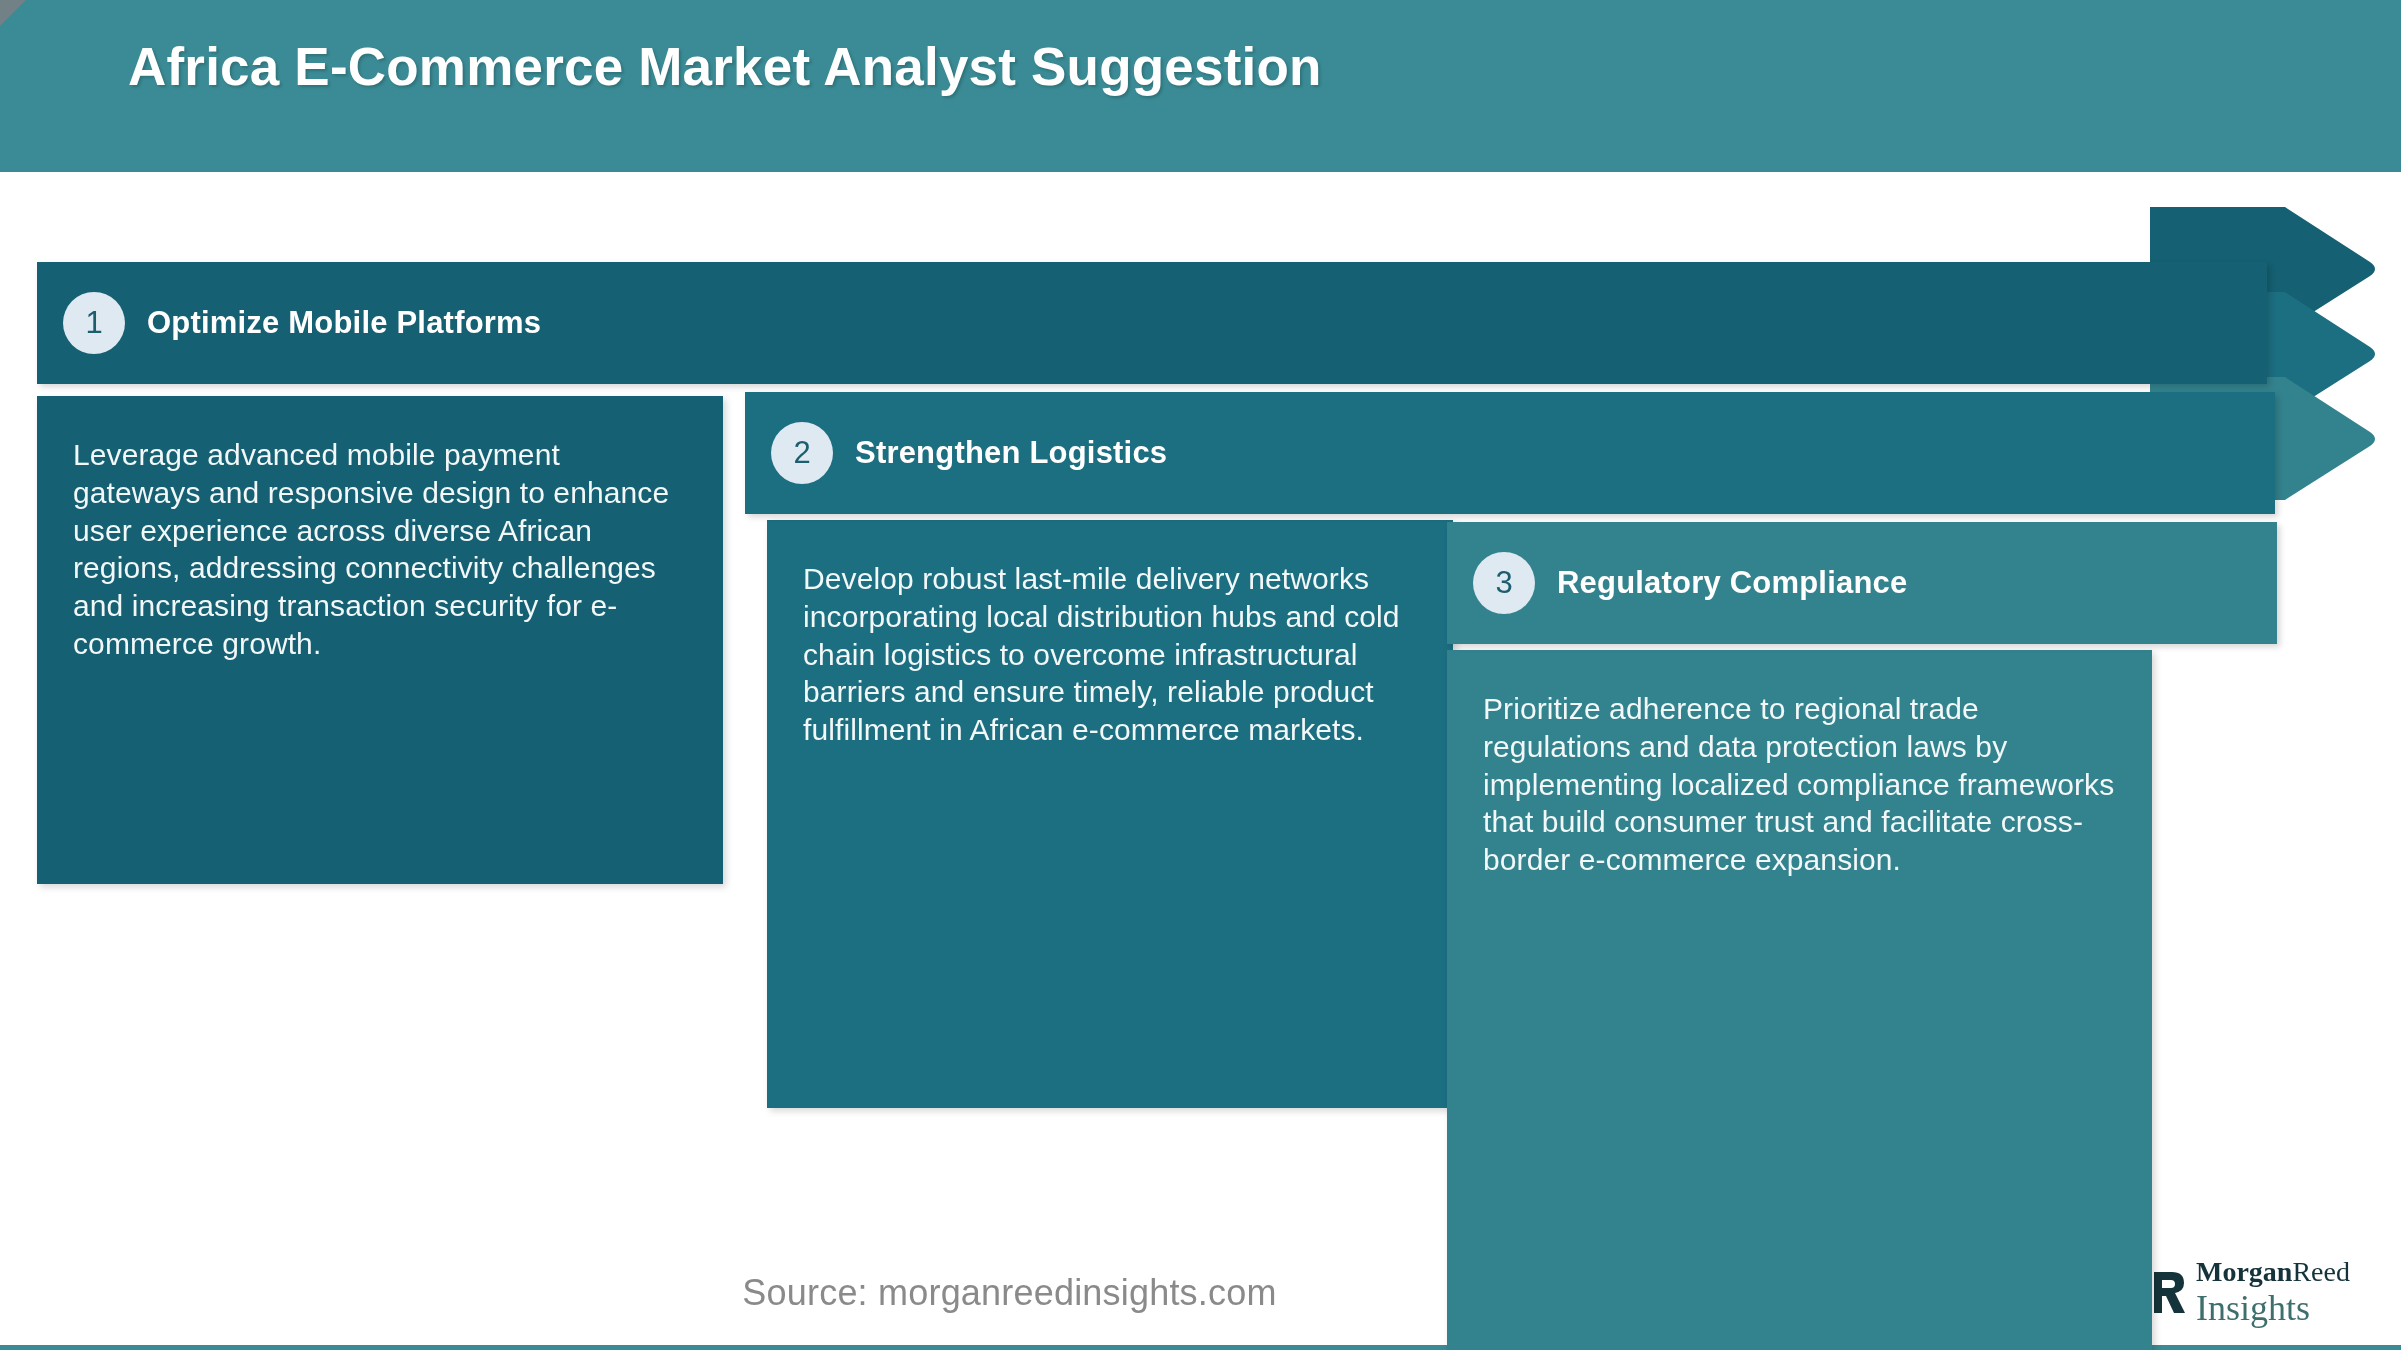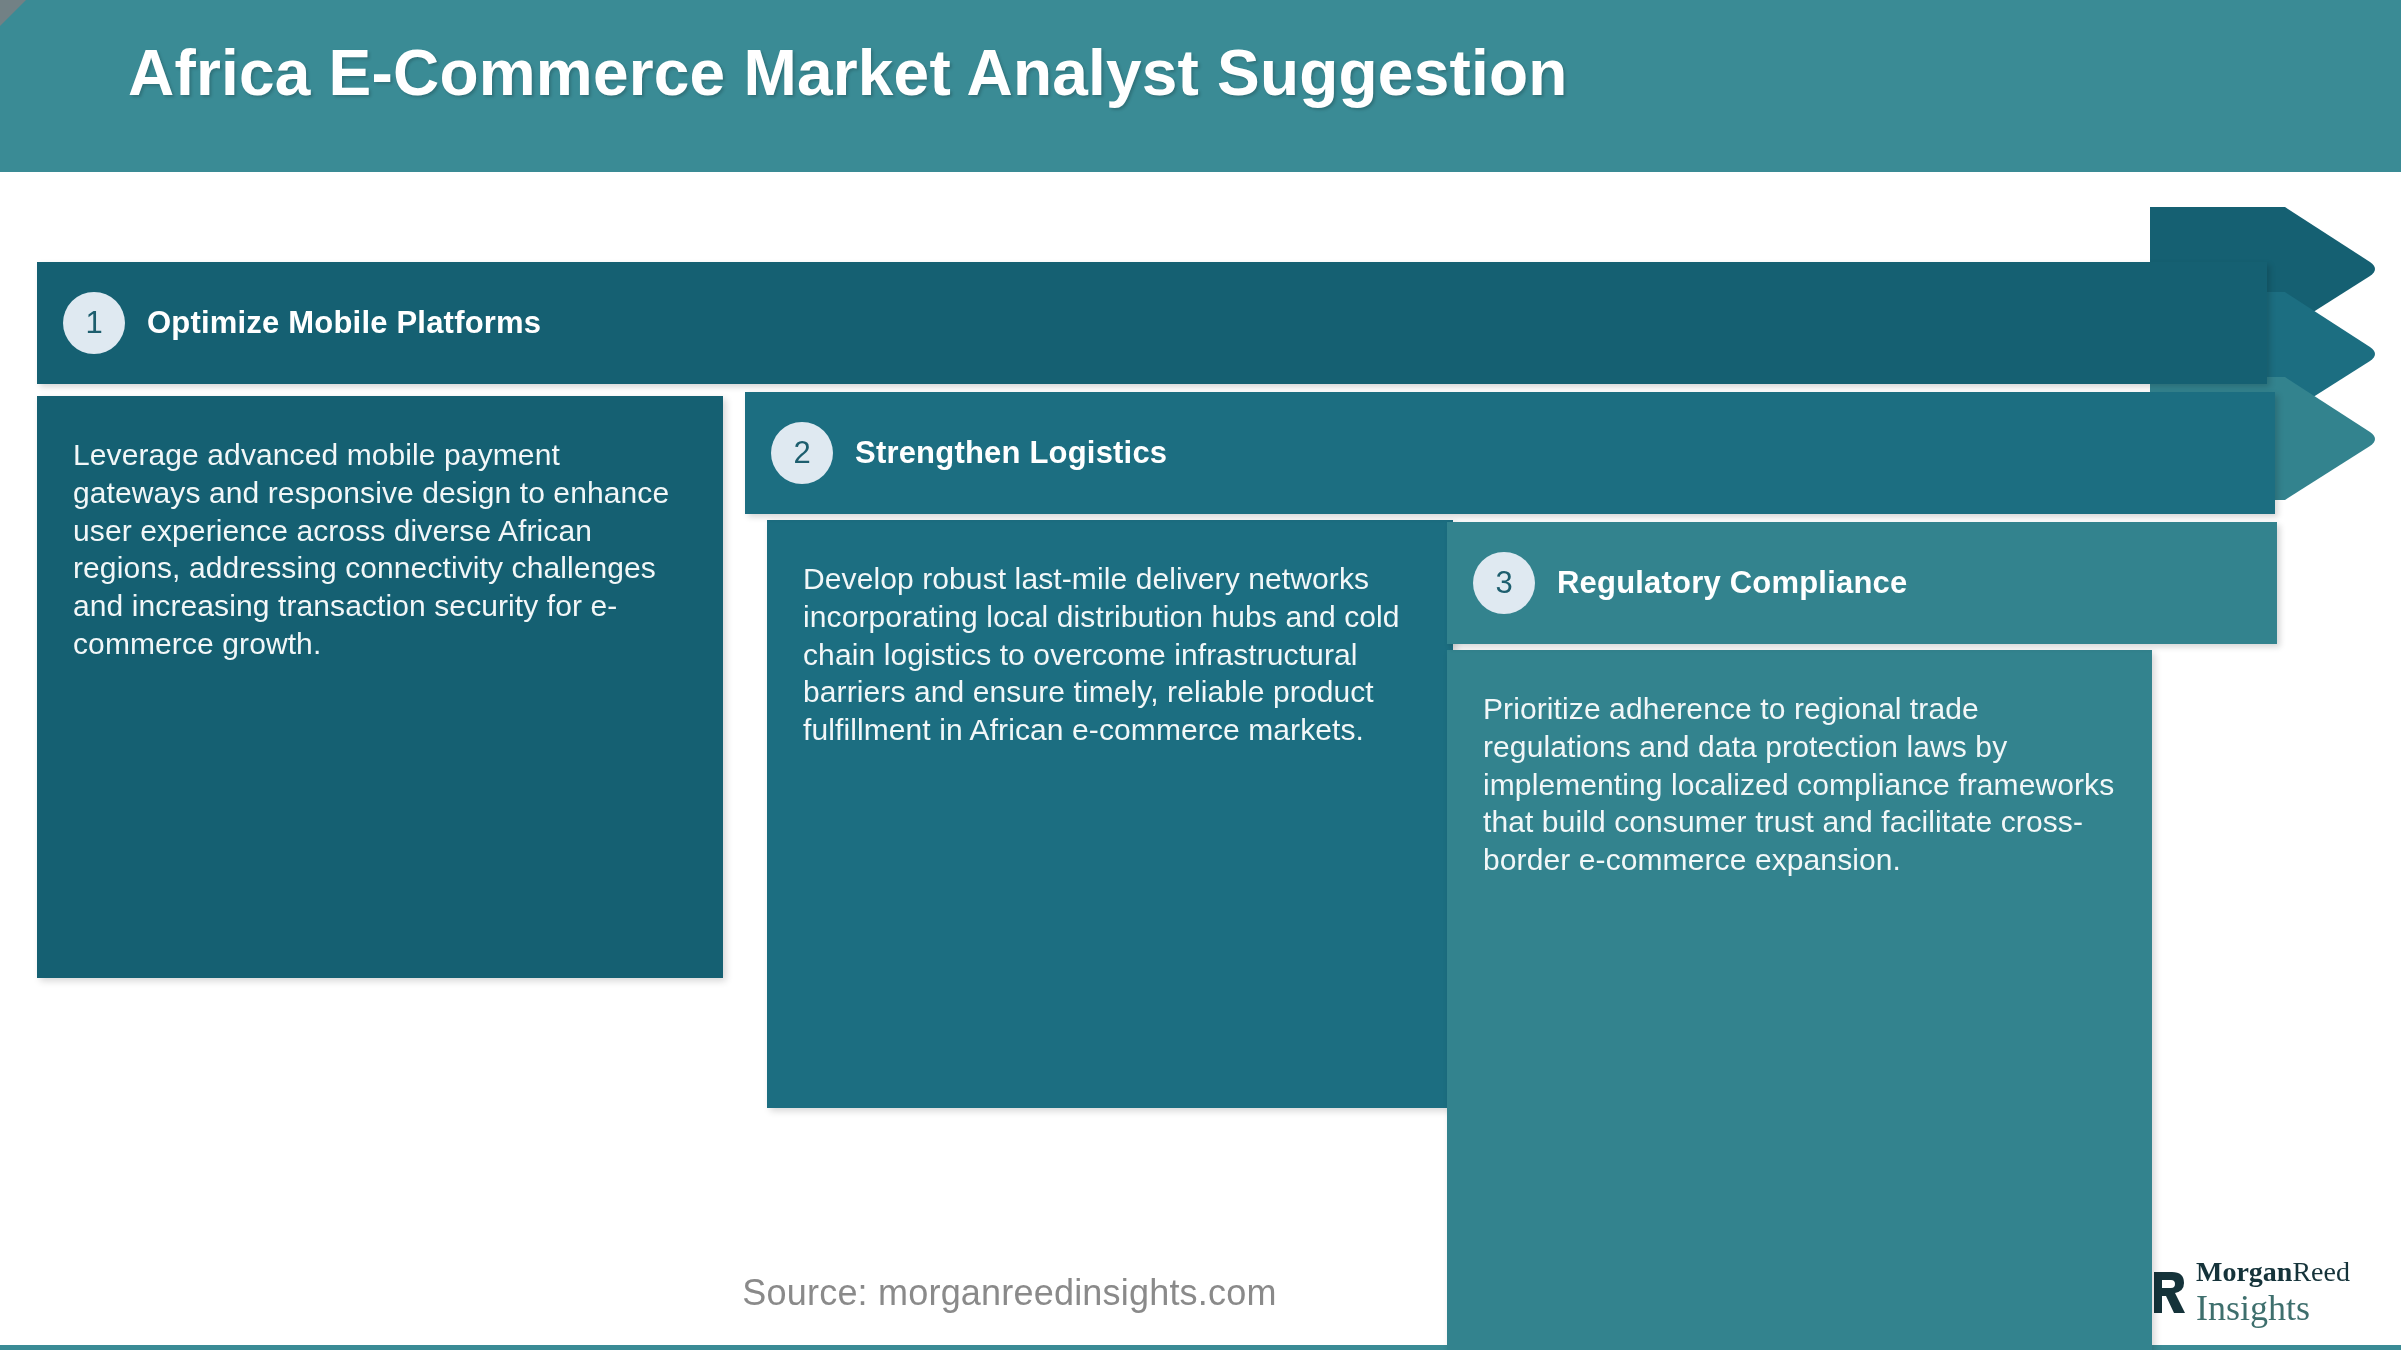--- a/index.html
+++ b/index.html
@@ -41,21 +41,21 @@
     width: 0;
     height: 0;
     border-top: 26px solid #7d7f82;
     border-right: 26px solid transparent;
     opacity: 0.85;
   }
   .header-title {
     position: absolute;
     left: 128px;
     top: 36px;
-    font-size: 64px;
+    font-size: 53px;
     font-weight: bold;
     color: #ffffff;
     letter-spacing: 0.2px;
     white-space: nowrap;
     text-shadow: 2px 2px 3px rgba(0,0,0,0.18);
   }
 
   
   .arrow-layer {
     position: absolute;
@@ -175,21 +175,21 @@
 
     <path d="M 2150 292 L 2285 292 L 2370 347 Q 2380 354 2370 361 L 2285 415 L 2150 415 Z" fill="#1c6e81"></path>
 
     <path d="M 2150 377 L 2285 377 L 2370 432 Q 2380 439 2370 446 L 2285 500 L 2150 500 Z" fill="#33838e"></path>
   </svg>
 
   <div class="step-head" style="left:37px; top:262px; width:2230px; height:122px; background:#156072;">
     <div class="step-num">1</div>
     <div class="step-title">Optimize Mobile Platforms</div>
   </div>
-  <div class="step-body" style="left:37px; top:396px; width:686px; height:582px; background:#156072;">
+  <div class="step-body" style="left:37px; top:396px; width:686px; height:488px; background:#156072;">
     <div class="step-text">Leverage advanced mobile payment gateways and responsive design to enhance user experience across diverse African regions, addressing connectivity challenges and increasing transaction security for e-commerce growth.</div>
   </div>
 
   <div class="step-head" style="left:745px; top:392px; width:1530px; height:122px; background:#1c6e81;">
     <div class="step-num">2</div>
     <div class="step-title">Strengthen Logistics</div>
   </div>
   <div class="step-body" style="left:767px; top:520px; width:686px; height:588px; background:#1c6e81;">
     <div class="step-text">Develop robust last-mile delivery networks incorporating local distribution hubs and cold chain logistics to overcome infrastructural barriers and ensure timely, reliable product fulfillment in African e-commerce markets.</div>
   </div>

